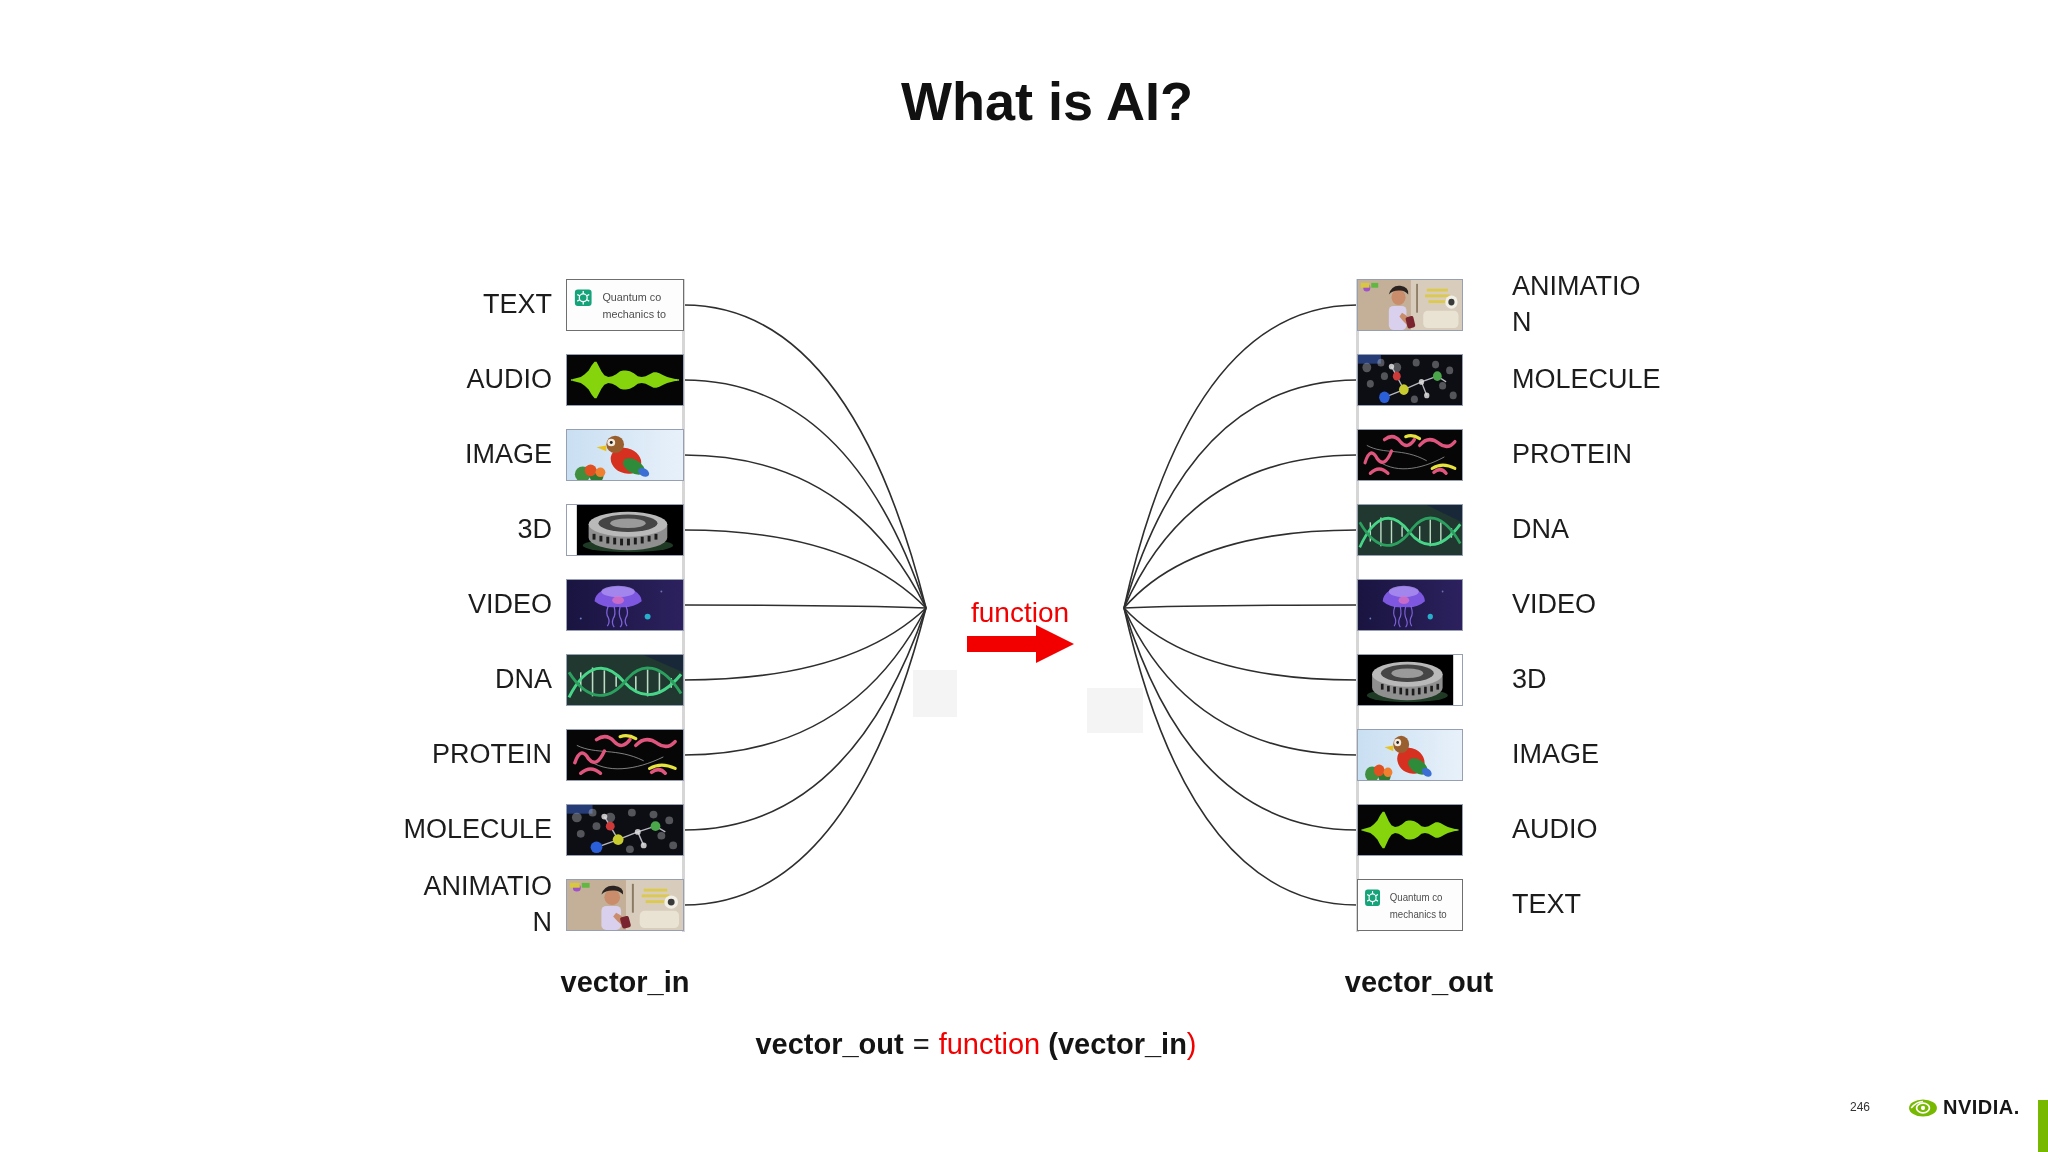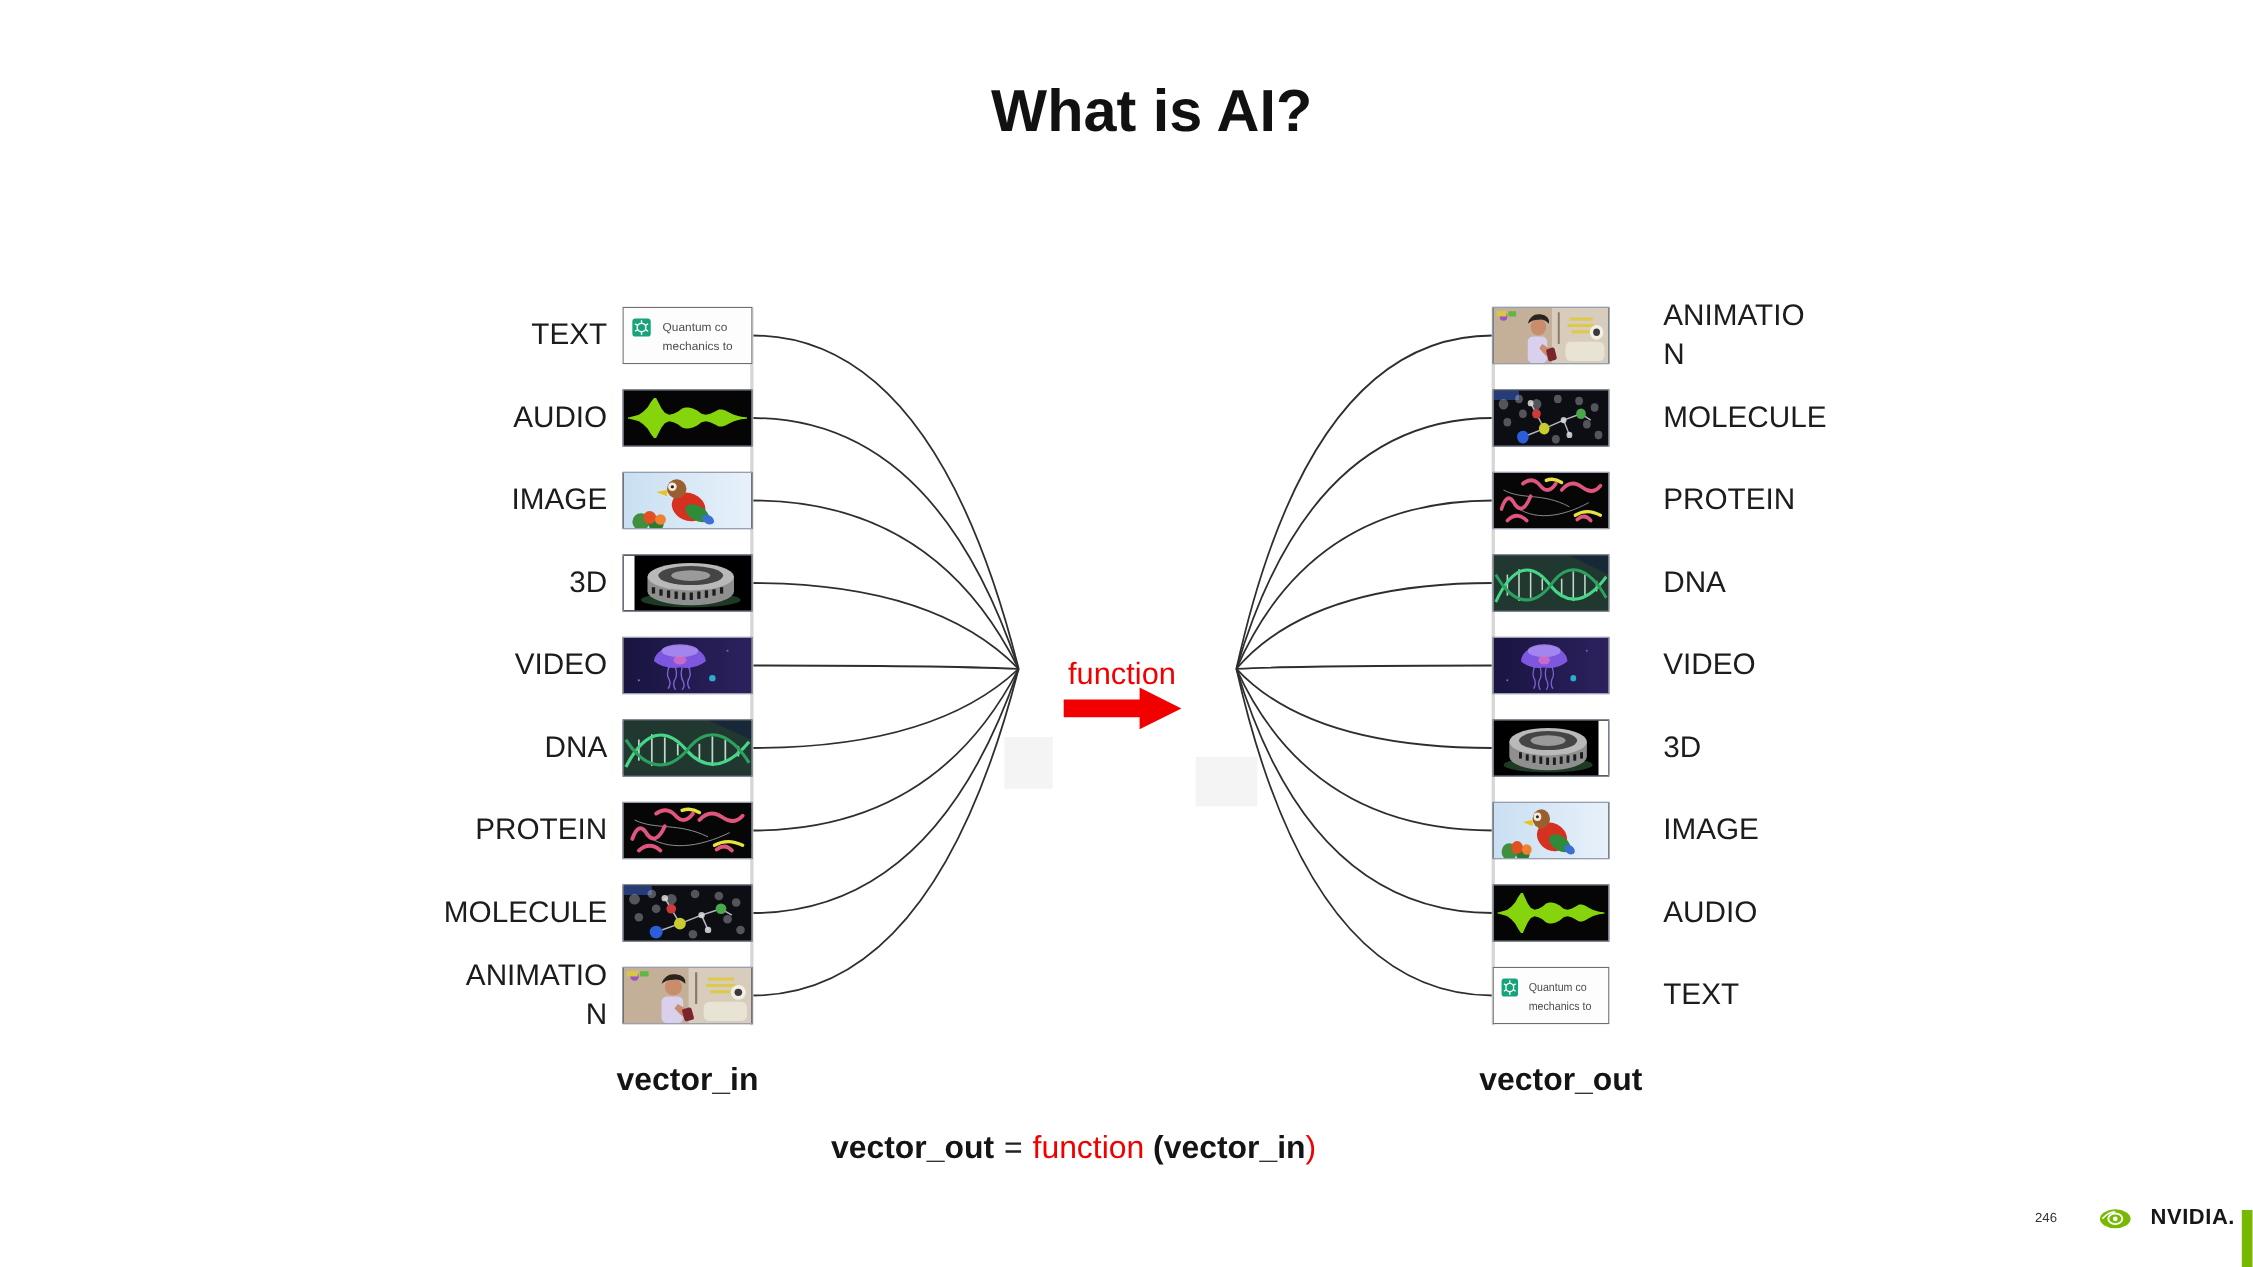--- a/index.html
+++ b/index.html
@@ -32,21 +32,21 @@
   
   .vec-label{top:966px;width:190px;text-align:center;font-size:29px;font-weight:bold;color:#141414;}
   
   #formula{left:690px;top:1028px;width:572px;display:flex;justify-content:center;align-items:baseline;font-size:29px;white-space:pre;}
   #formula .b{font-weight:bold;color:#141414;}
   #formula .eq{margin:0 9px;color:#222;}
   #formula .red{color:#f20000;}
   #formula .fn{margin-right:8px;}
   
   #page-num{left:1850px;top:1100px;font-size:12px;color:#333;}
-  #nvidia{left:1908px;top:1096px;display:flex;align-items:center;gap:17px;}
+  #nvidia{left:1908px;top:1096px;display:flex;align-items:center;gap:5px;}
   #nvidia-word{font-size:20px;font-weight:bold;letter-spacing:0.5px;color:#161616;}
   #green-bar{left:2038px;top:1100px;width:10px;height:52px;background:#76b900;}
   svg text{font-family:"Liberation Sans",sans-serif;}
 </style>
 </head>
 <body>
 
 <div id="slide">
 
   <svg width="0" height="0" style="position:absolute" aria-hidden="true">

